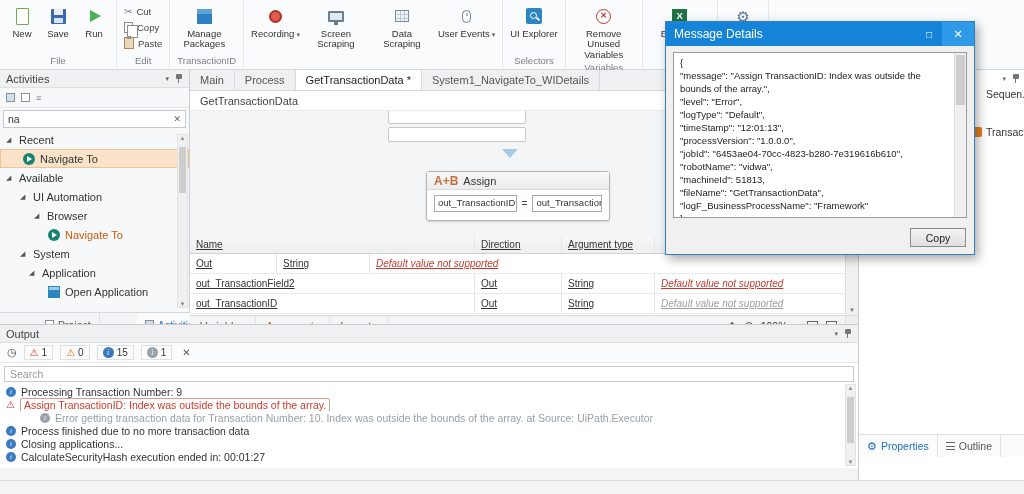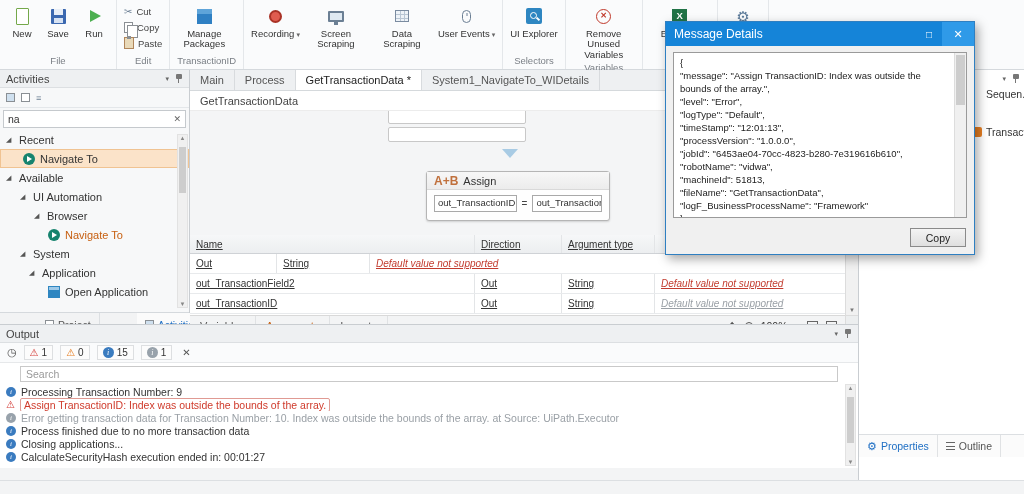--- a/index.html
+++ b/index.html
@@ -117,25 +117,25 @@
   .output { position:absolute; left:0; top:324px; width:858px; height:144px; background:#fff; border-top:1px solid #c9cdd1; display:flex; flex-direction:column; }
   .otools { height:20px; display:flex; align-items:center; gap:7px; padding:0 7px; border-bottom:1px solid #e6e8ea; background:#fafbfc; }
   .obadge { display:flex; align-items:center; gap:3px; border:1px solid #dddfe1; background:#fcfcfc; padding:1px 5px; font-size:10px; color:#333; }
   .warn { font-size:10px; line-height:1; }
   .warn.red { color:#d43f3a; } .warn.orange { color:#e67e22; }
   .b-info { width:11px; height:11px; border-radius:50%; background:#3a7bbf; color:#fff; font-size:8px; font-style:italic; font-family:"Liberation Serif",serif; display:inline-flex; align-items:center; justify-content:center; flex:none; }
   .b-info::after { content:'i'; }
   .b-info.gray { background:#98a2ab; }
   .oclear { font-size:10px; color:#555; margin-left:3px; }
   .oclock { font-size:11px; color:#555; }
-  .osearch { height:16px; margin:3px 20px 2px; border:1px solid #c9c9c9; background:#fff; display:flex; align-items:center; padding:0 5px; font-size:10.5px; color:#999; }
+  .osearch { height:16px; margin:3px 4px 2px; border:1px solid #c9c9c9; background:#fff; display:flex; align-items:center; padding:0 5px; font-size:10.5px; color:#999; }
   .ologs { flex:1; position:relative; padding-top:1px; overflow:hidden; }
   .olog { height:13px; display:flex; align-items:center; gap:5px; padding:0 6px; font-size:10.5px; color:#333; white-space:nowrap; overflow:hidden; }
   .olog .b-info { width:10px; height:10px; font-size:7px; }
-  .olog.trace { color:#9aa0a6; }
+  .olog.trace { color:#9aa0a6;margin-left:34px; }
   .err-text { border:1px solid #e09a93; border-radius:2px; padding:0 3px; color:#cf3a2b; background:#fff; }
   .oscroll { position:absolute; right:2px; top:0; bottom:2px; width:11px; background:#f0f0f0; border:1px solid #e2e2e2; font-size:6px; color:#888; display:flex; flex-direction:column; justify-content:space-between; align-items:center; }
 
   
   .rightpanel { position:absolute; left:858px; top:70px; width:166px; height:410px; background:#fff; border-left:1px solid #c9cdd1; }
   .rp-head { position:absolute; right:4px; top:4px; display:flex; gap:6px; align-items:center; }
   .rp-node1 { position:absolute; left:127px; top:18px; font-size:10.5px; color:#333; white-space:nowrap; }
   .rp-node2 { position:absolute; left:113px; top:56px; display:flex; align-items:center; gap:4px; font-size:10.5px; color:#333; white-space:nowrap; }
   .i-orange { width:10px; height:10px; background:#e67e22; border-radius:2px; flex:none; }
   .rp-tabs { position:absolute; left:0; right:0; bottom:23px; height:23px; border-top:1px solid #dcdfe2; display:flex; align-items:stretch; background:#fbfbfb; }

